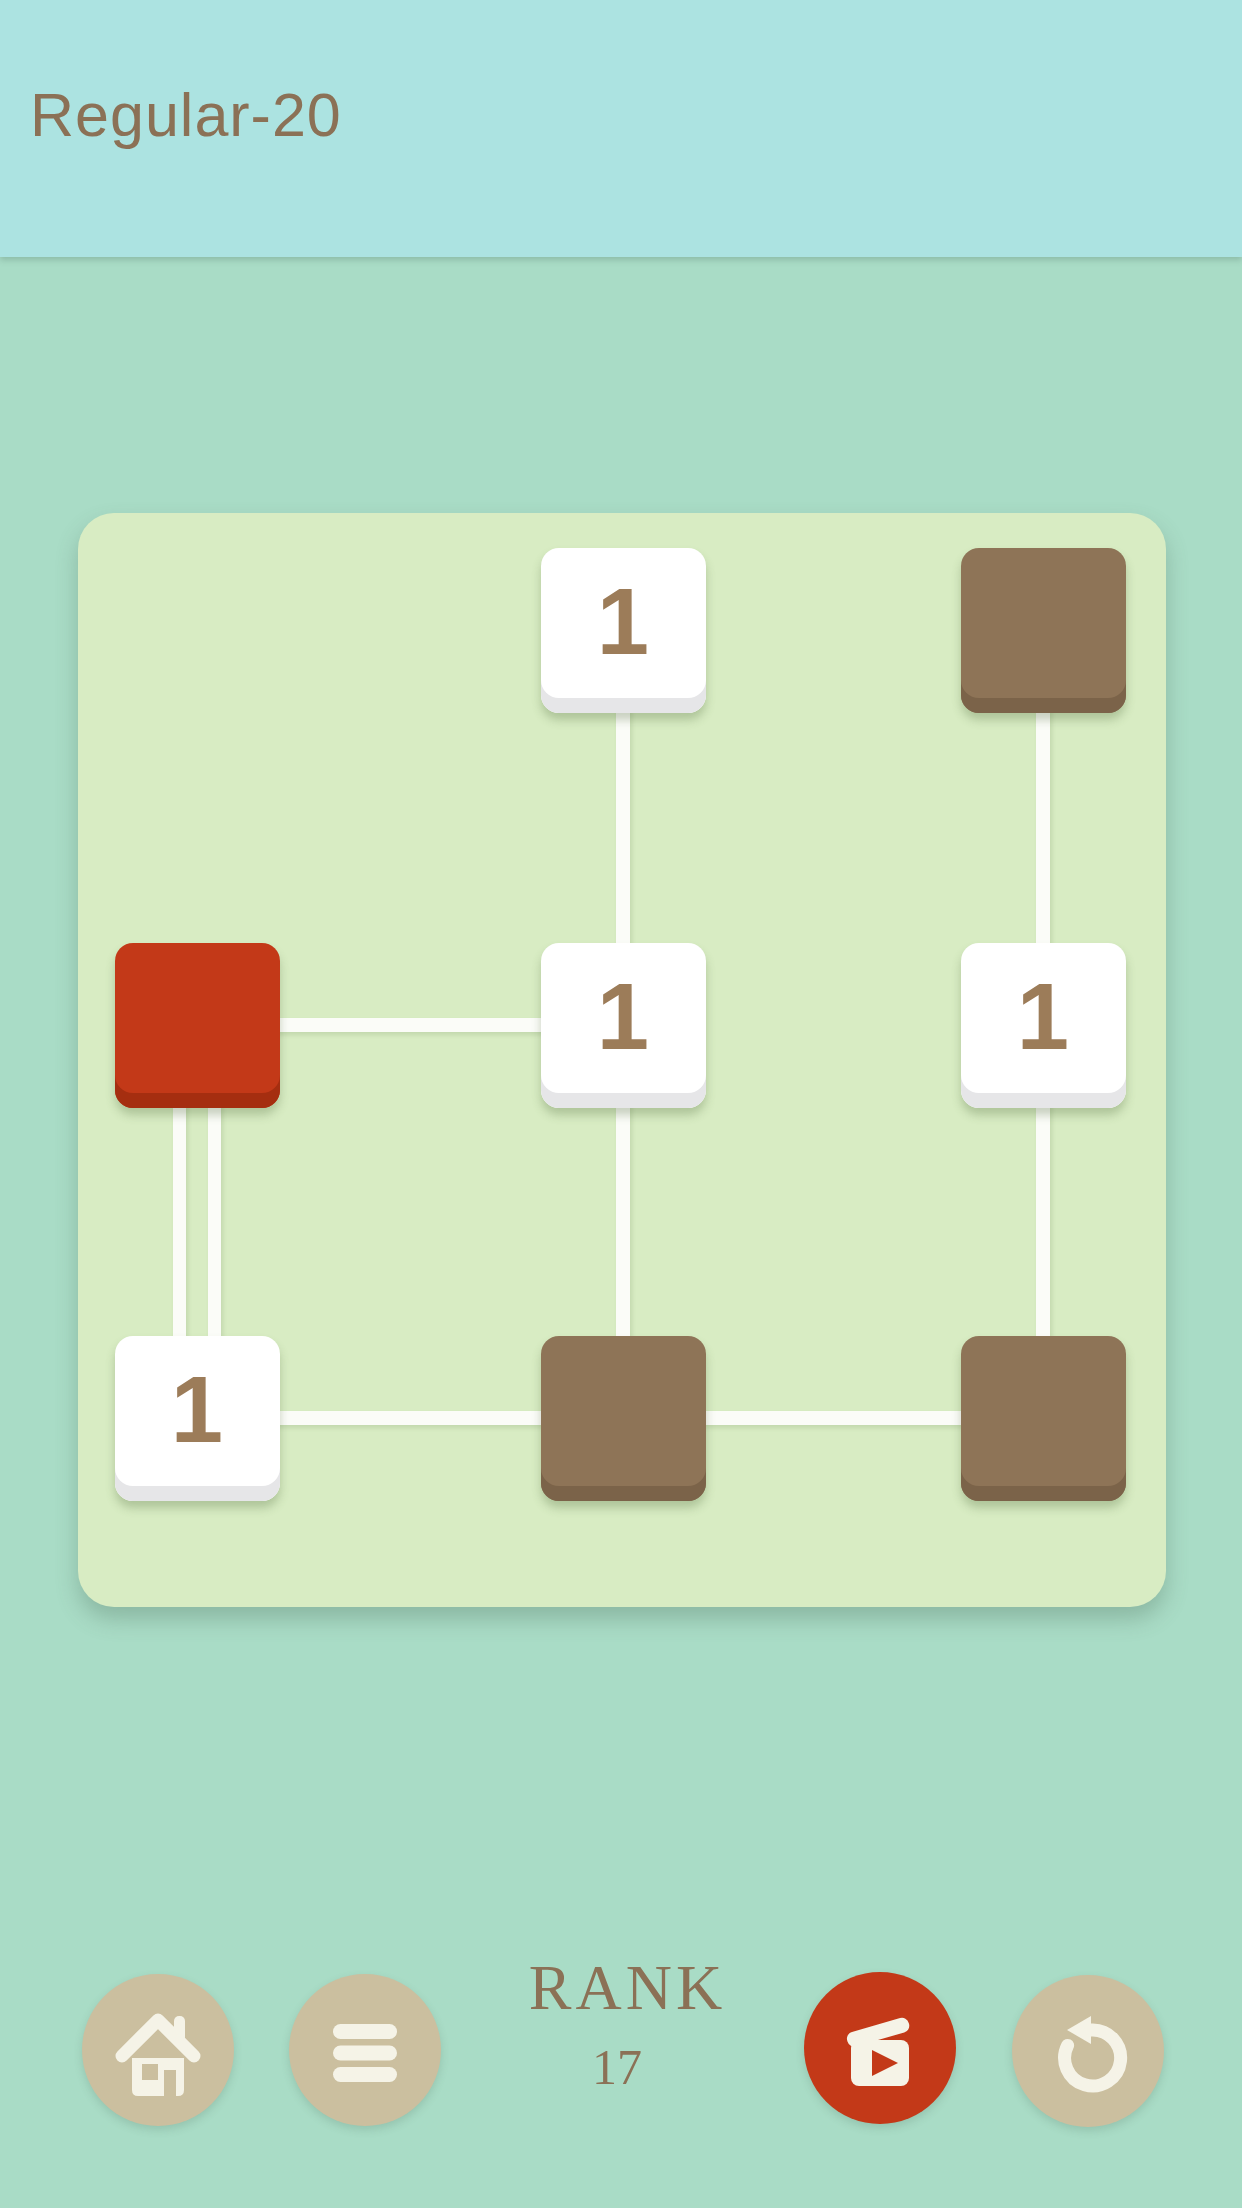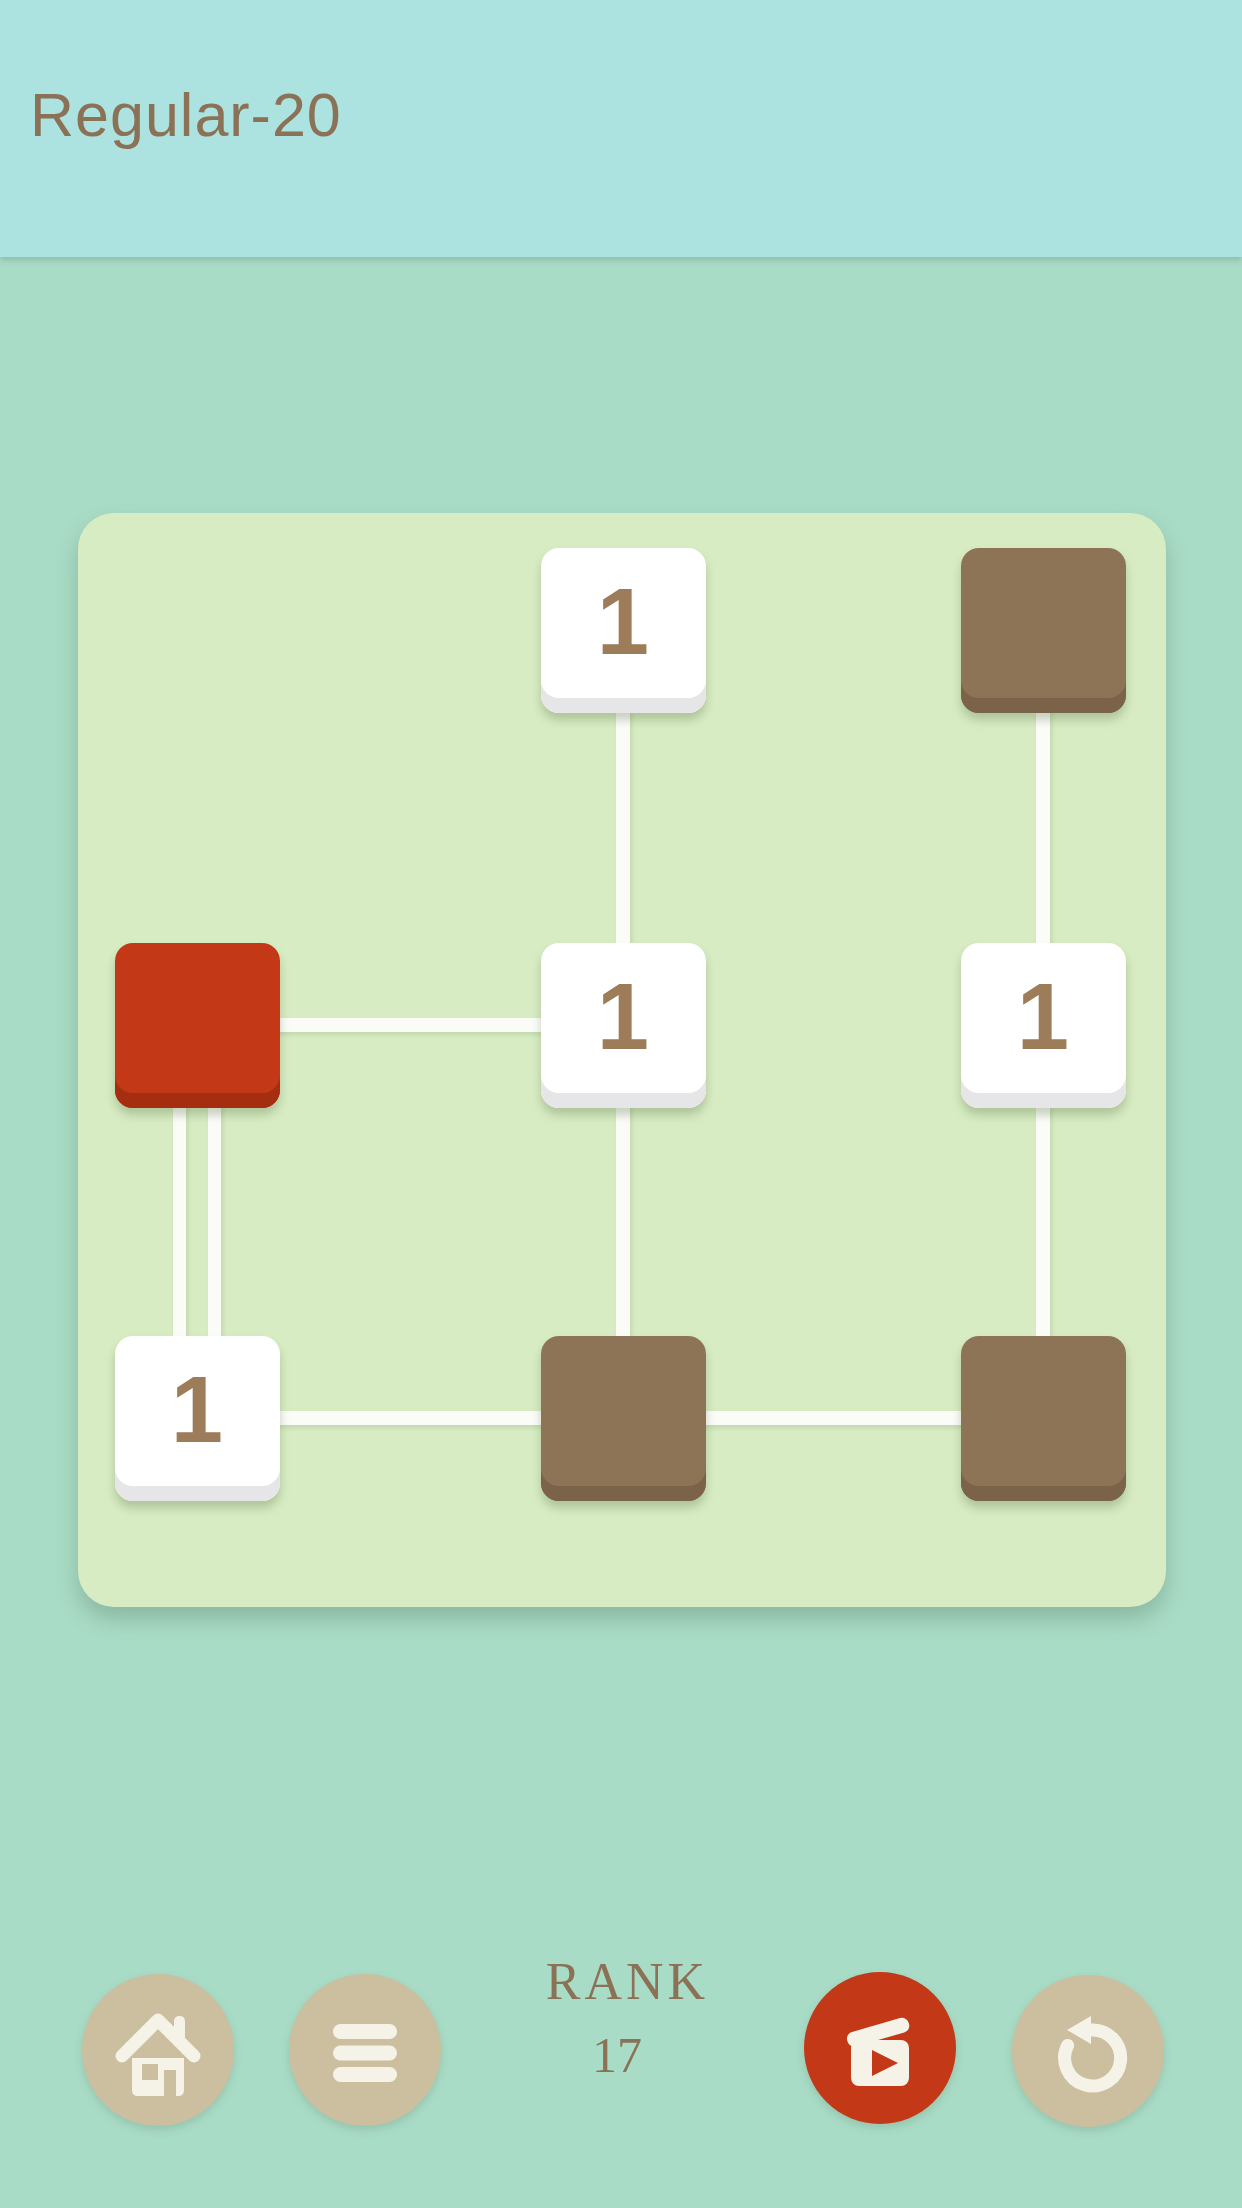--- a/index.html
+++ b/index.html
@@ -56,21 +56,21 @@
     cursor:pointer;padding:0;
   }
   .round-btn.red{background:var(--button-red,#c33918);}
   .round-btn svg{display:block;}
   #rank{
     position:absolute;left:482px;top:1956px;width:270px;
     display:flex;flex-direction:column;align-items:center;
     color:var(--text-brown,#8b7156);
     font-family:"Liberation Serif",serif;
   }
-  #rank .rank-label{font-size:52px;line-height:1.0;letter-spacing:4px;margin-left:21px;}
+  #rank .rank-label{font-size:64px;line-height:1.0;letter-spacing:4px;margin-left:21px;}
   #rank .rank-value{font-size:50px;line-height:1.0;margin-top:22px;}
 </style>
 </head>
 <body>
 
 <div id="screen" style="--page-bg: #a9dcc6; --header-bg: #ace3e1; --board-bg: #d8ecc3; --line-color: #fbfcf8; --tile-white: #ffffff; --tile-white-edge: #e6e6e8; --tile-brown: #8e7457; --tile-brown-edge: #7b6349; --tile-red: #c33918; --tile-red-edge: #a52e10; --tile-number: #9c7c59; --text-brown: #8b7156; --button-tan: #cbbf9f; --button-red: #c33918;">
 
   <div id="header">
     <div class="title">Regular-20</div>
   </div>

